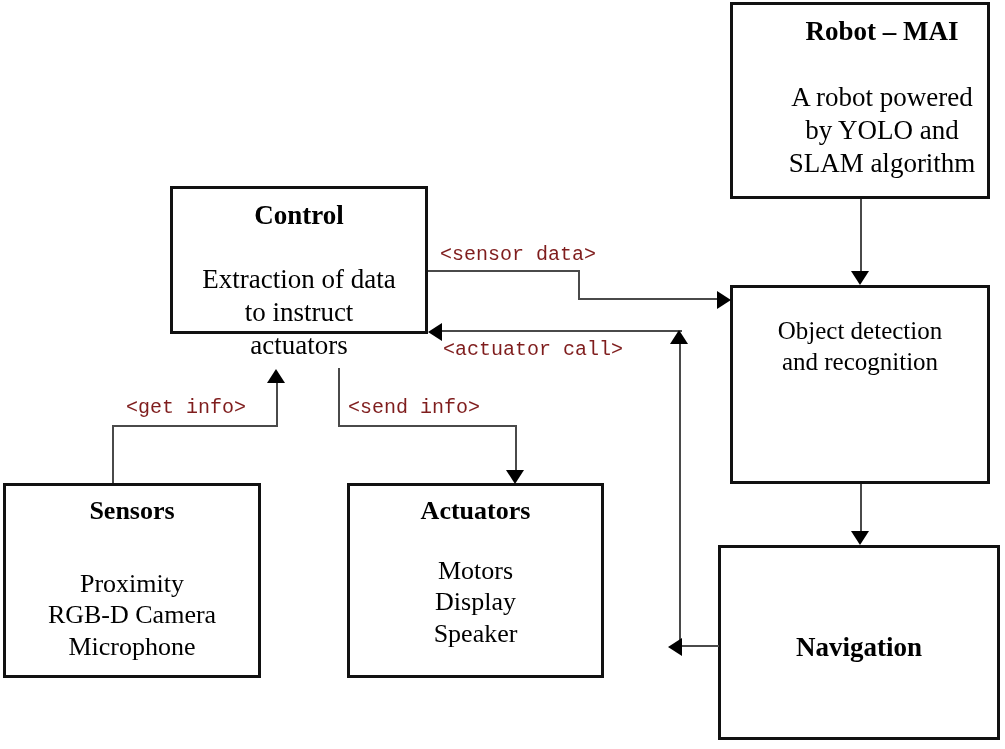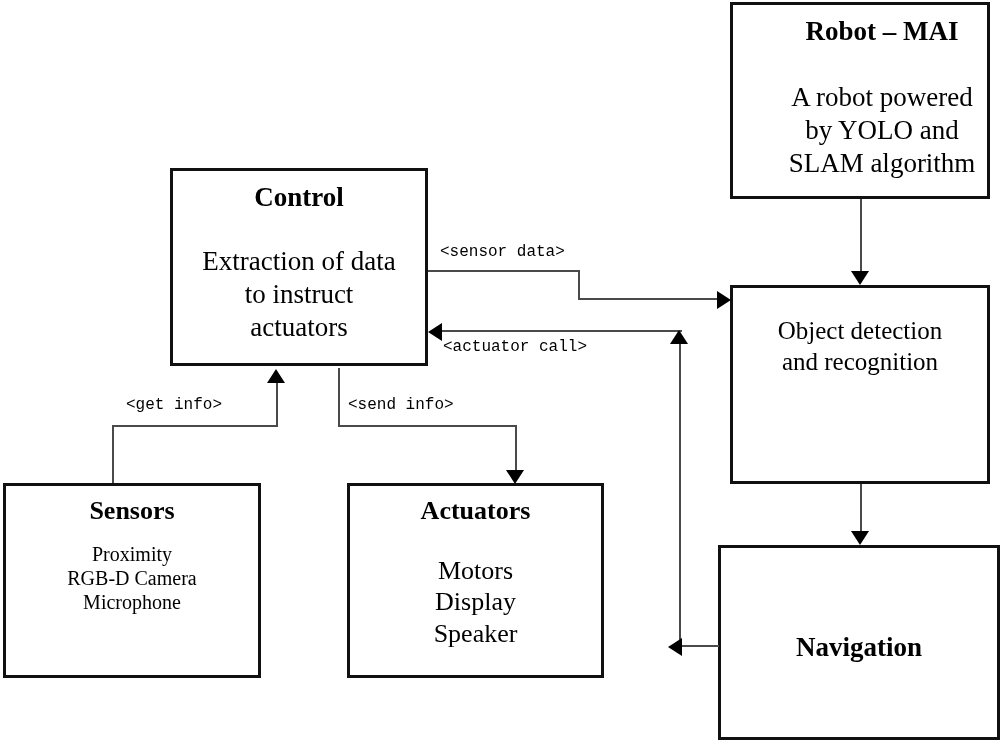--- a/index.html
+++ b/index.html
@@ -11,52 +11,52 @@
        border:3px solid #111;display:flex;flex-direction:column;
        align-items:center;text-align:center;}
   .box .title{font-weight:bold;width:100%;line-height:1.1;}
   .box .body{width:100%;line-height:1.22;}
 
   
   #box-robot   {left:730px; top:2px;   width:260px; height:197px;padding-left:44px;}
   #box-robot   .title{font-size:27px; margin-top:12px;}
   #box-robot   .body {font-size:27px; margin-top:34px;}
 
-  #box-control {left:170px; top:168px; width:258px; height:198px;}
+  #box-control {left:170px; top:186px; width:258px; height:148px;}
   #box-control .title{font-size:27px; margin-top:12px;}
   #box-control .body {font-size:27px; margin-top:32px;}
 
   #box-cv      {left:730px; top:285px; width:260px; height:199px;}
   #box-cv      .title{font-size:27px; margin-top:28px;}
   #box-cv      .body {font-size:25px; margin-top:28px;text-align:center;}
 
   #box-sensors {left:3px;   top:483px; width:258px; height:195px;align-items:flex-end;}
   #box-sensors .title{font-size:26px; margin-top:11px;}
-  #box-sensors .body {font-size:20px; margin-top:16px;}
+  #box-sensors .body {font-size:26px; margin-top:42px;}
 
   #box-actuators{left:347px;top:483px; width:257px; height:195px;}
   #box-actuators .title{font-size:26px; margin-top:11px;}
   #box-actuators .body {font-size:26px; margin-top:29px;}
 
   #box-navigation{left:718px;top:545px;width:282px; height:195px;justify-content:center;}
   #box-navigation .title{font-size:27px; margin-top:11px;}
   #box-navigation .body {font-size:27px; margin-top:31px;}
 
   
   .hline{position:absolute;height:0;border-top:2px solid #4a4a4a;}
   .vline{position:absolute;width:0;border-left:2px solid #4a4a4a;}
   .arrow{position:absolute;width:0;height:0;}
   .arrow.down {border-left:9px solid transparent;border-right:9px solid transparent;border-top:14px solid #000;}
   .arrow.up   {border-left:9px solid transparent;border-right:9px solid transparent;border-bottom:14px solid #000;}
   .arrow.left {border-top:9px solid transparent;border-bottom:9px solid transparent;border-right:14px solid #000;}
   .arrow.right{border-top:9px solid transparent;border-bottom:9px solid transparent;border-left:14px solid #000;}
 
   .edge-label{position:absolute;white-space:pre;
               font-family:"Liberation Mono","DejaVu Sans Mono",monospace;
-              font-size:16px;color:#000000;letter-spacing:0px;}
+              font-size:20px;color:#7f1d1d;letter-spacing:0px;}
 </style>
 </head>
 <body>
 
 <div id="stage">
 
   <div class="box" id="box-robot">
     <div class="title">Robot – MAI</div>
     <div class="body">A robot powered<br>by YOLO and<br>SLAM algorithm</div>
   </div>

